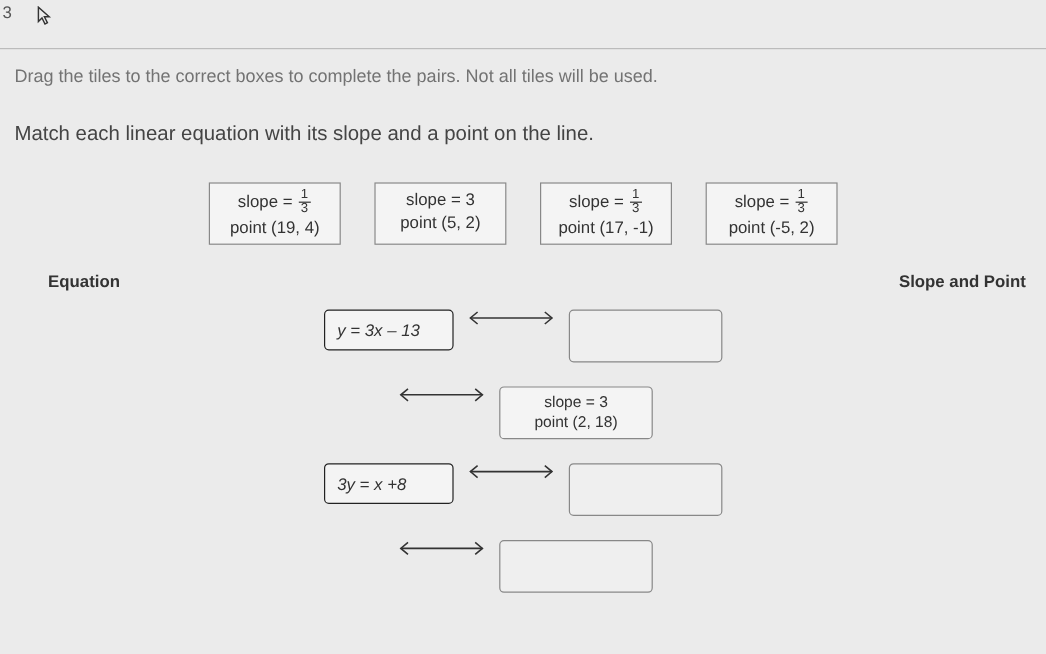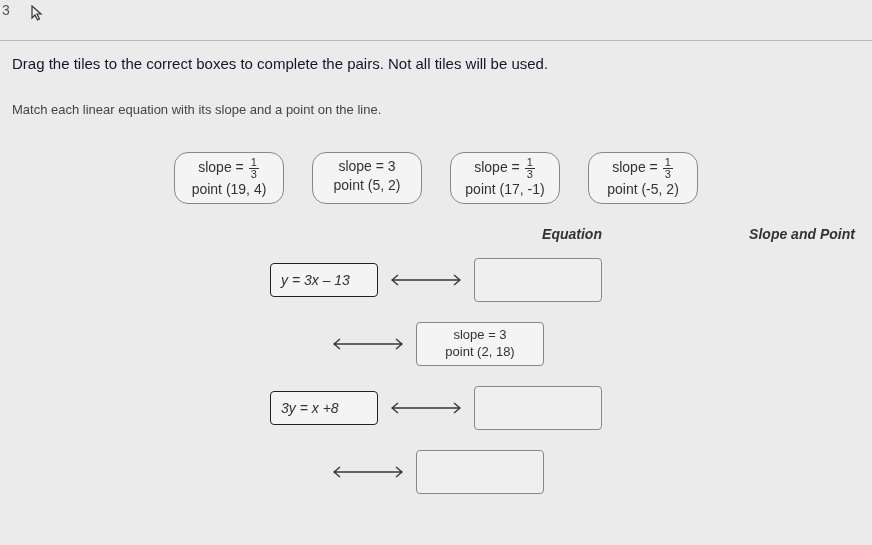--- a/index.html
+++ b/index.html
@@ -31,41 +31,41 @@
       left: 0;
       right: 0;
       height: 1px;
       background: #bbb;
     }
     .instruction1 {
       position: absolute;
       top: 55px;
       left: 12px;
       font-size: 15px;
-      color: #0f172a;
+      color: #737373;
     }
     .instruction2 {
       position: absolute;
       top: 102px;
       left: 12px;
-      font-size: 13px;
+      font-size: 17px;
       color: #444;
     }
     .tiles-row {
       position: absolute;
       top: 152px;
       left: 0;
       right: 0;
       display: flex;
       justify-content: center;
       gap: 28px;
     }
     .tile {
       border: 1px solid #888;
-      border-radius: 14px;
+      border-radius: 0;
       background: #f4f4f4;
       padding: 4px 0;
       font-size: 14px;
       text-align: center;
       line-height: 1.35;
       cursor: grab;
       min-width: 110px;
     }
     .frac {
       display: inline-block;
@@ -76,41 +76,40 @@
       padding: 0 1px;
     }
     .frac .n { display:block; border-bottom:1px solid #333; padding:0 2px; }
     .frac .d { display:block; padding:0 2px; }
     .headers {
       position: absolute;
       top: 226px;
       left: 0;
       right: 0;
       display: flex;
-      justify-content: flex-end;
+      justify-content: space-between;
       gap: 90px;
       font-weight: bold;
       font-size: 14px;
-      font-style: italic;
     }
     .headers .h1 { width: 140px; text-align: center; }
     .headers .h2 { width: 140px; text-align: center; }
     .pair-rows {
       position: absolute;
       top: 258px;
       left: 0;
       right: 0;
       display: flex;
       flex-direction: column;
       align-items: center;
       gap: 20px;
     }
     .pair {
       display: flex;
-      align-items: center;
+      align-items: flex-start;
       gap: 8px;
     }
     .eq-box {
       border: 1.5px solid #222;
       border-radius: 4px;
       background: #f4f4f4;
       padding: 8px 10px;
       font-size: 14px;
       width: 108px;
       text-align: left;

